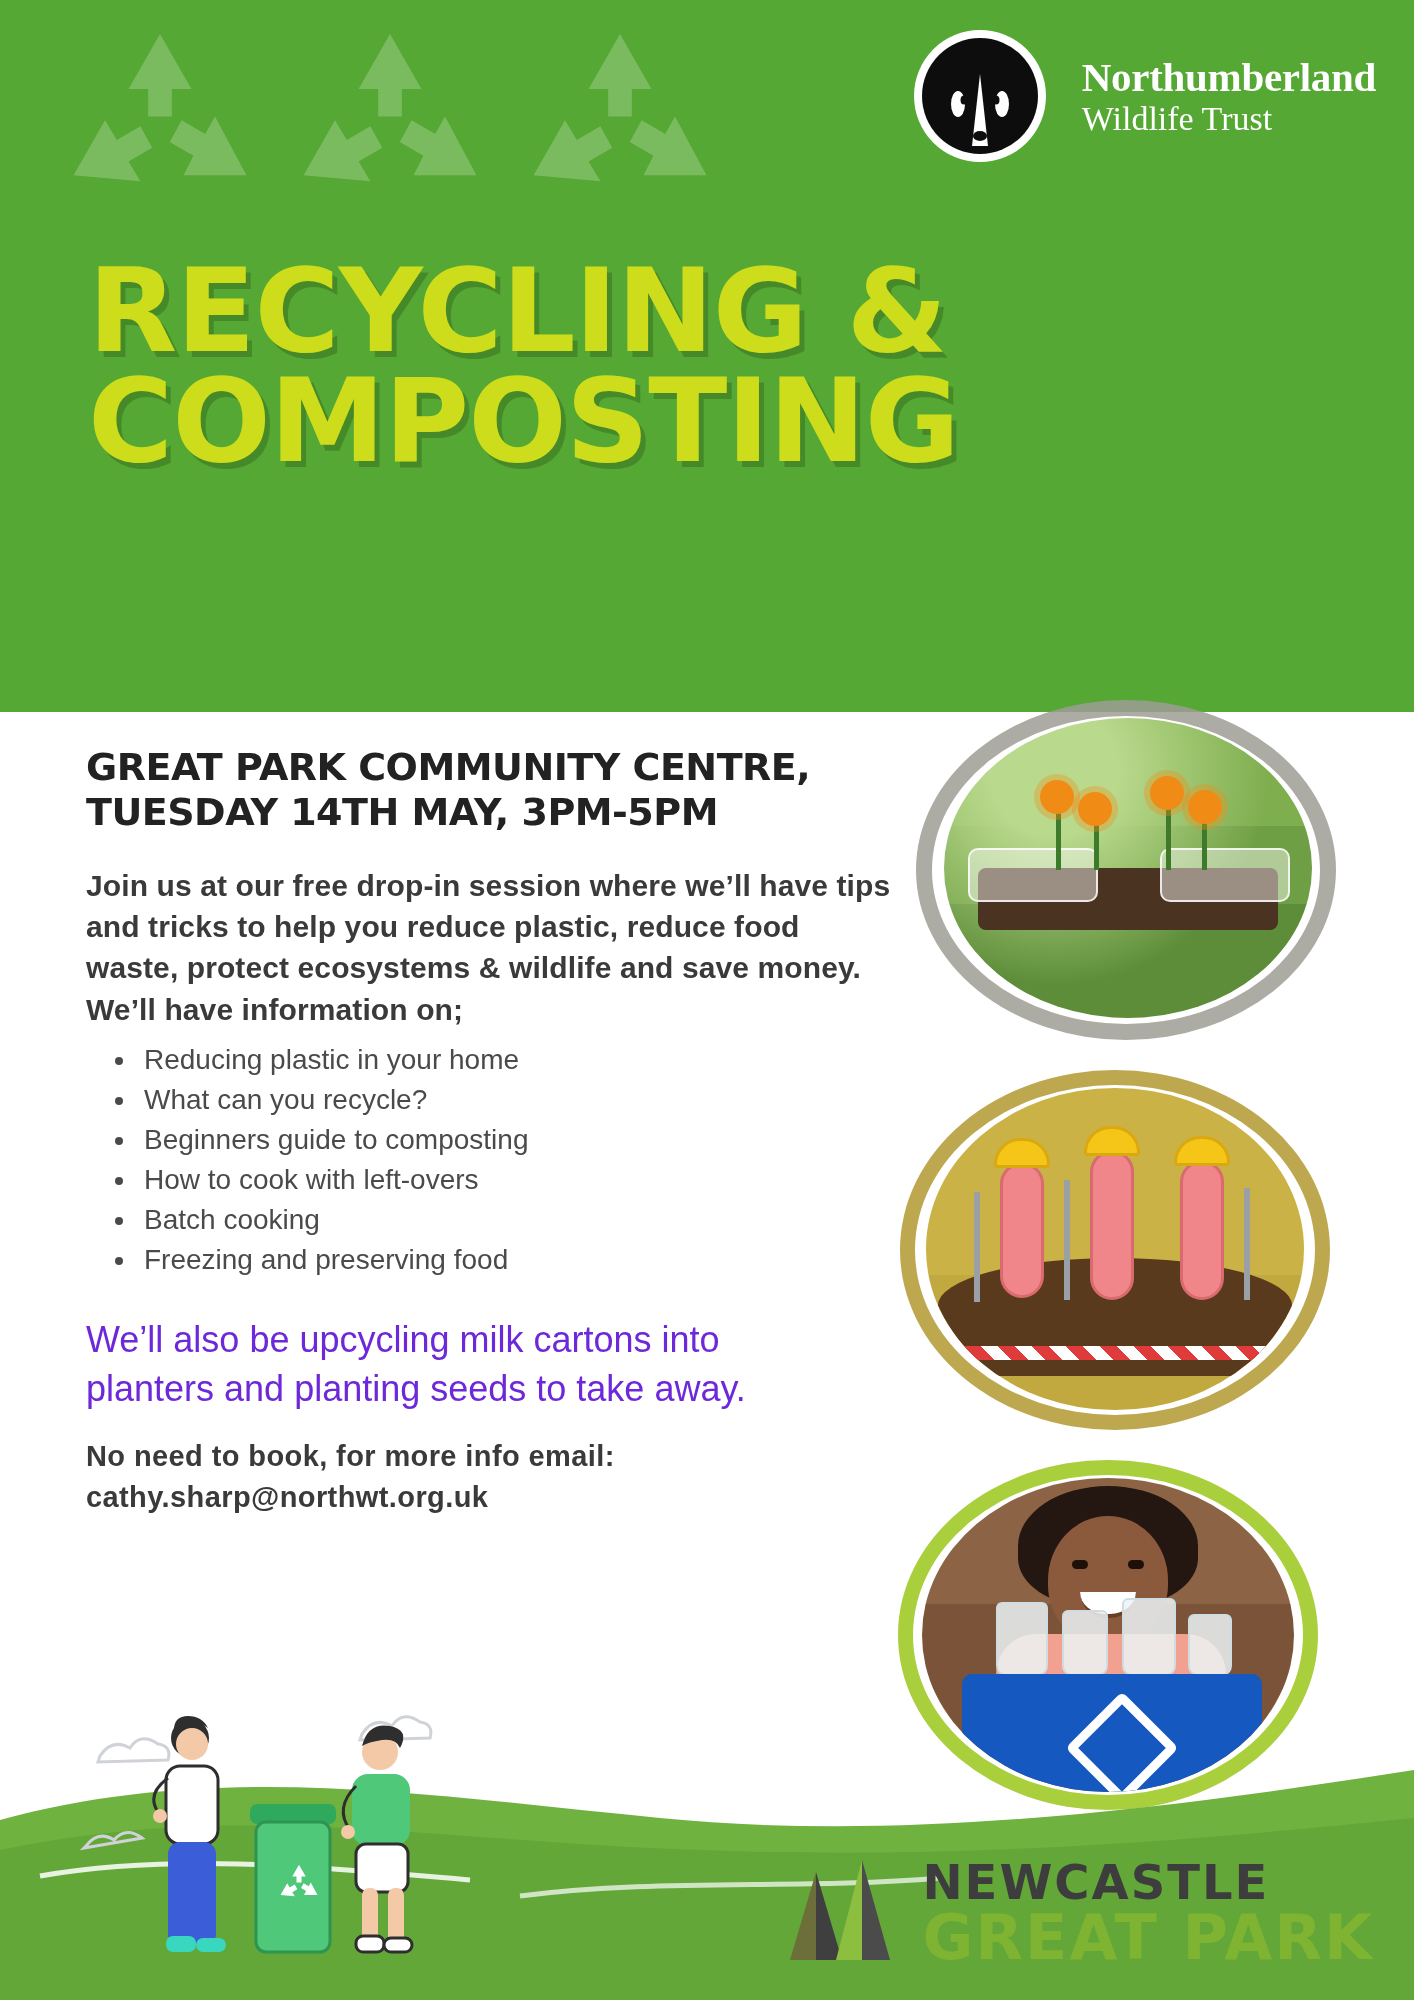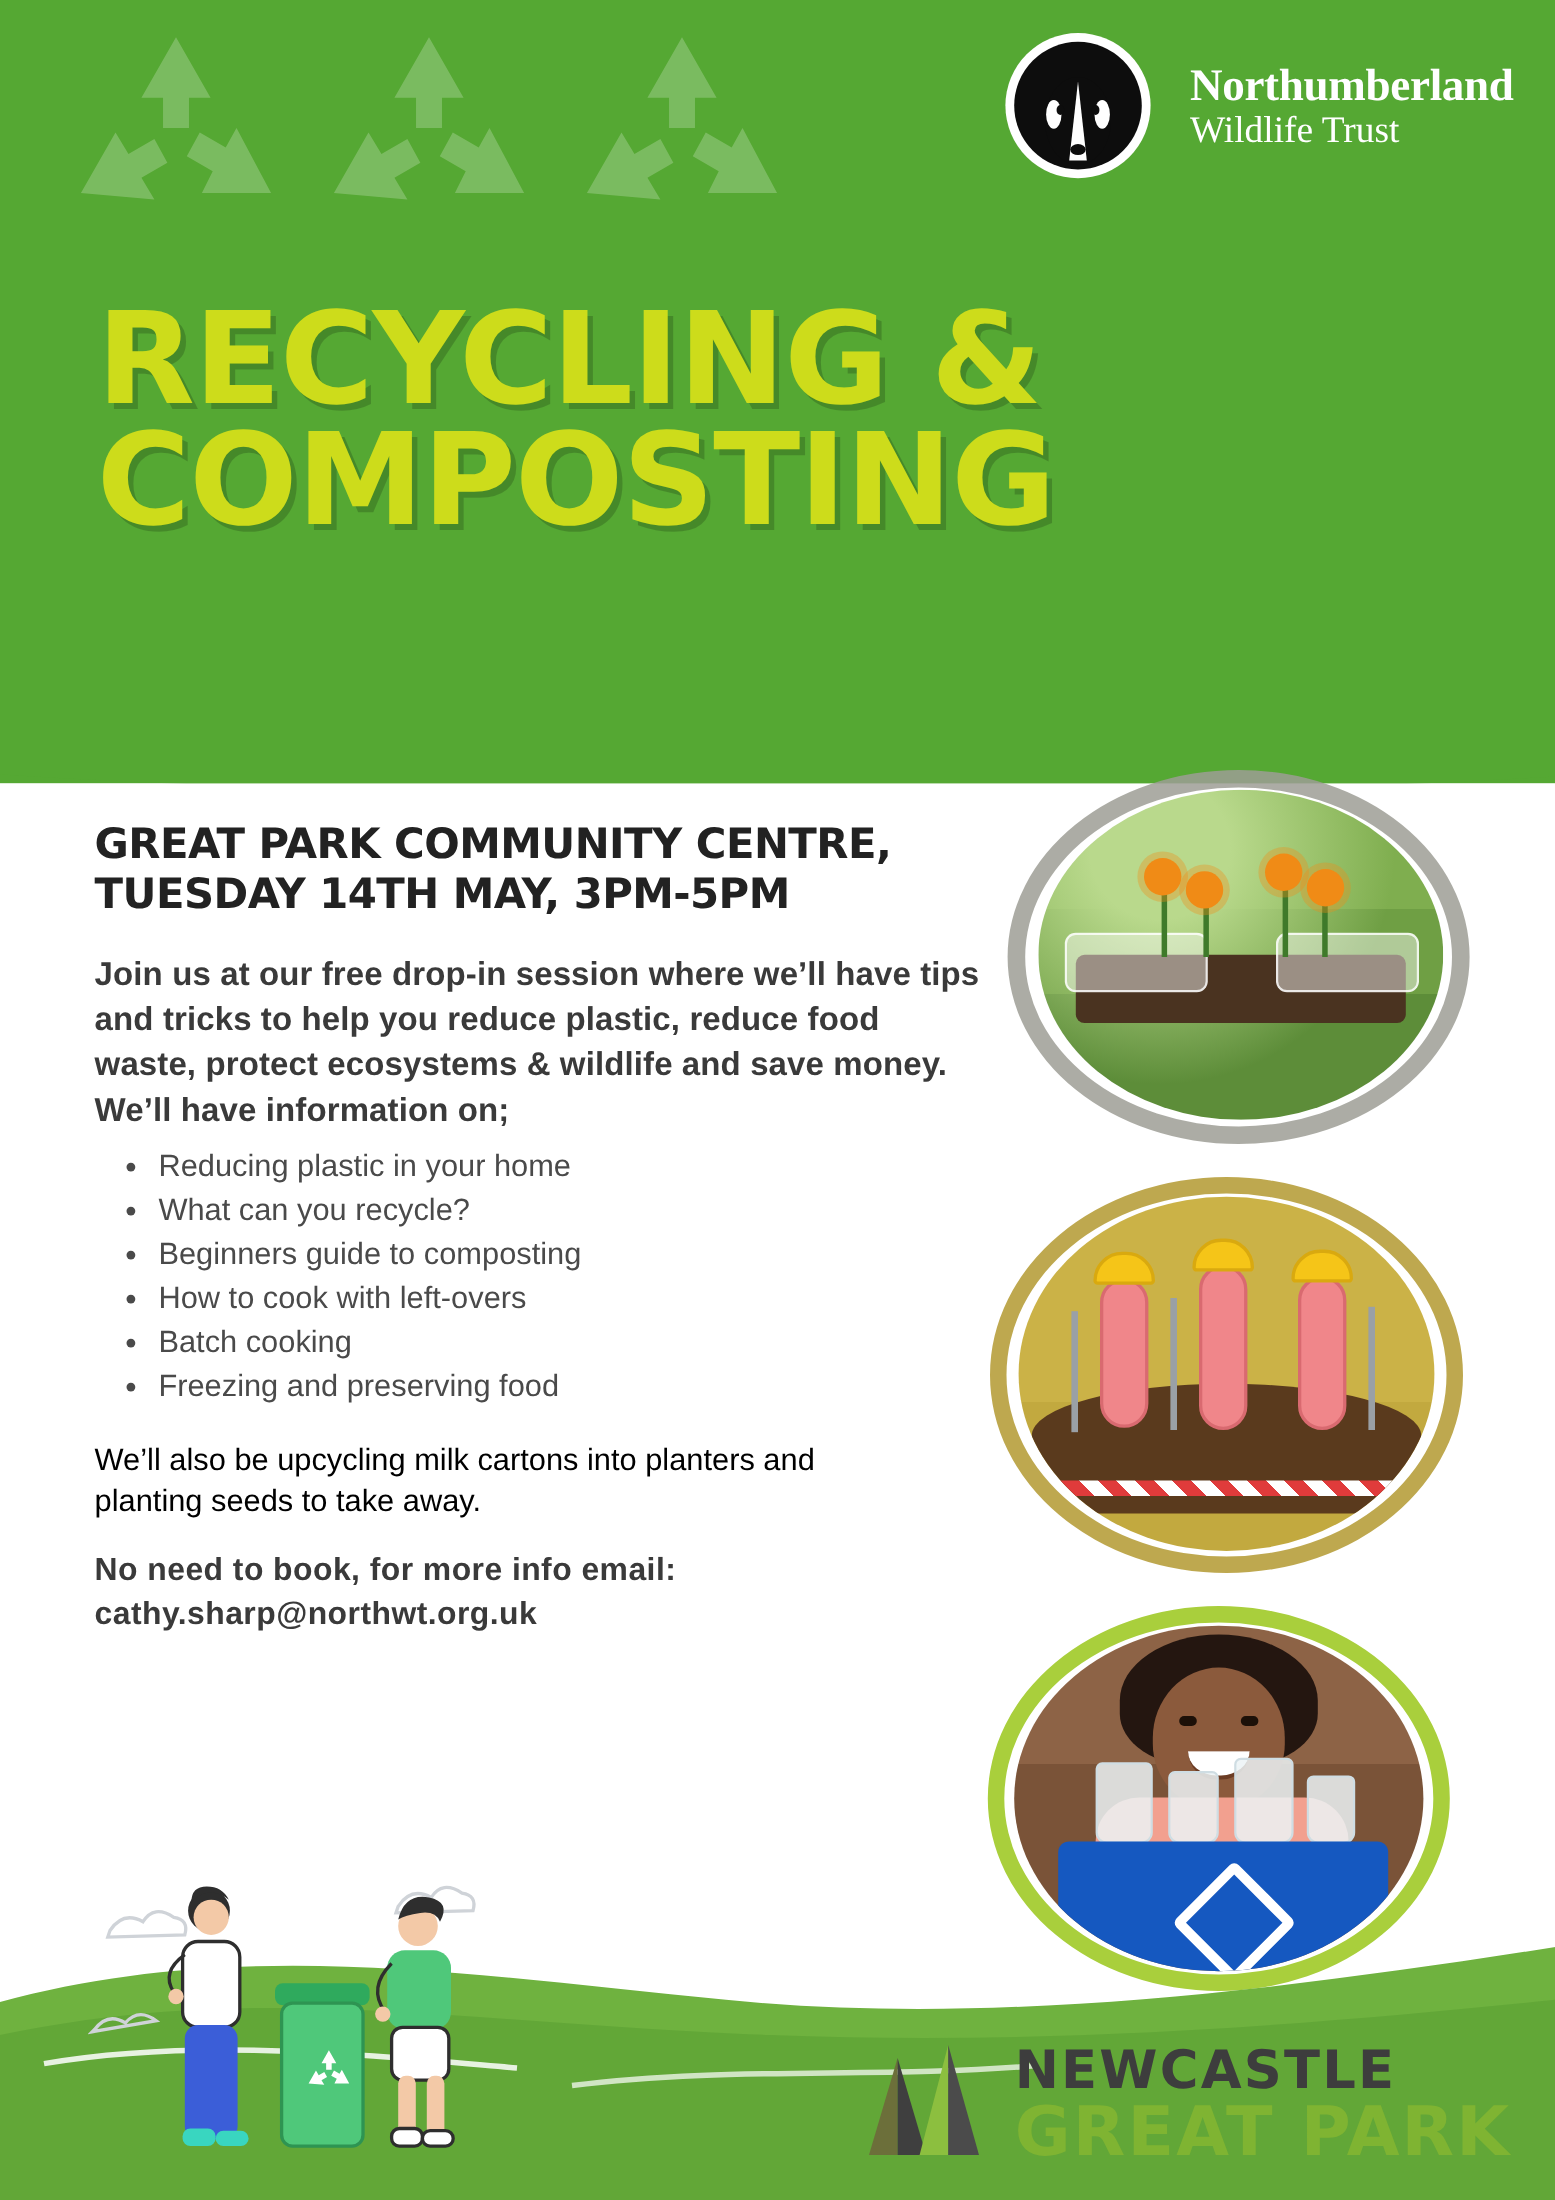--- a/index.html
+++ b/index.html
@@ -73,21 +73,21 @@
   .trust-name .l2 {
     font-size: 34px;
     font-family: "Liberation Serif", serif;
     margin-top: 2px;
   }
 
   
   .headline {
     position: absolute;
     left: 88px;
-    top: 272px;
+    top: 256px;
     color: #CDDC1B;
     font-family: "DejaVu Sans", sans-serif;
     font-weight: bold;
     font-size: 116px;
     line-height: 0.95;
     letter-spacing: -1px;
     text-shadow: 5px 6px 0 rgba(0,0,0,0.18);
     text-transform: uppercase;
   }
   .headline .l2 { display:block; }
@@ -139,23 +139,23 @@
     margin: 0 0 18px 0;
     padding-left: 52px;
   }
   ul.bullets li {
     font-size: 28px;
     line-height: 1.43;
     color: #4a4a4a;
     padding-left: 6px;
   }
   .note {
-    font-size: 28px;
+    font-size: 36px;
     line-height: 1.36;
-    color: #000000;
+    color: #6d28d9;
     margin-bottom: 22px;
     width: 760px;
   }
   .contact {
     font-weight: bold;
     font-size: 29px;
     line-height: 1.4;
     color: #3a3a3a;
     letter-spacing: 0.4px;
   }

